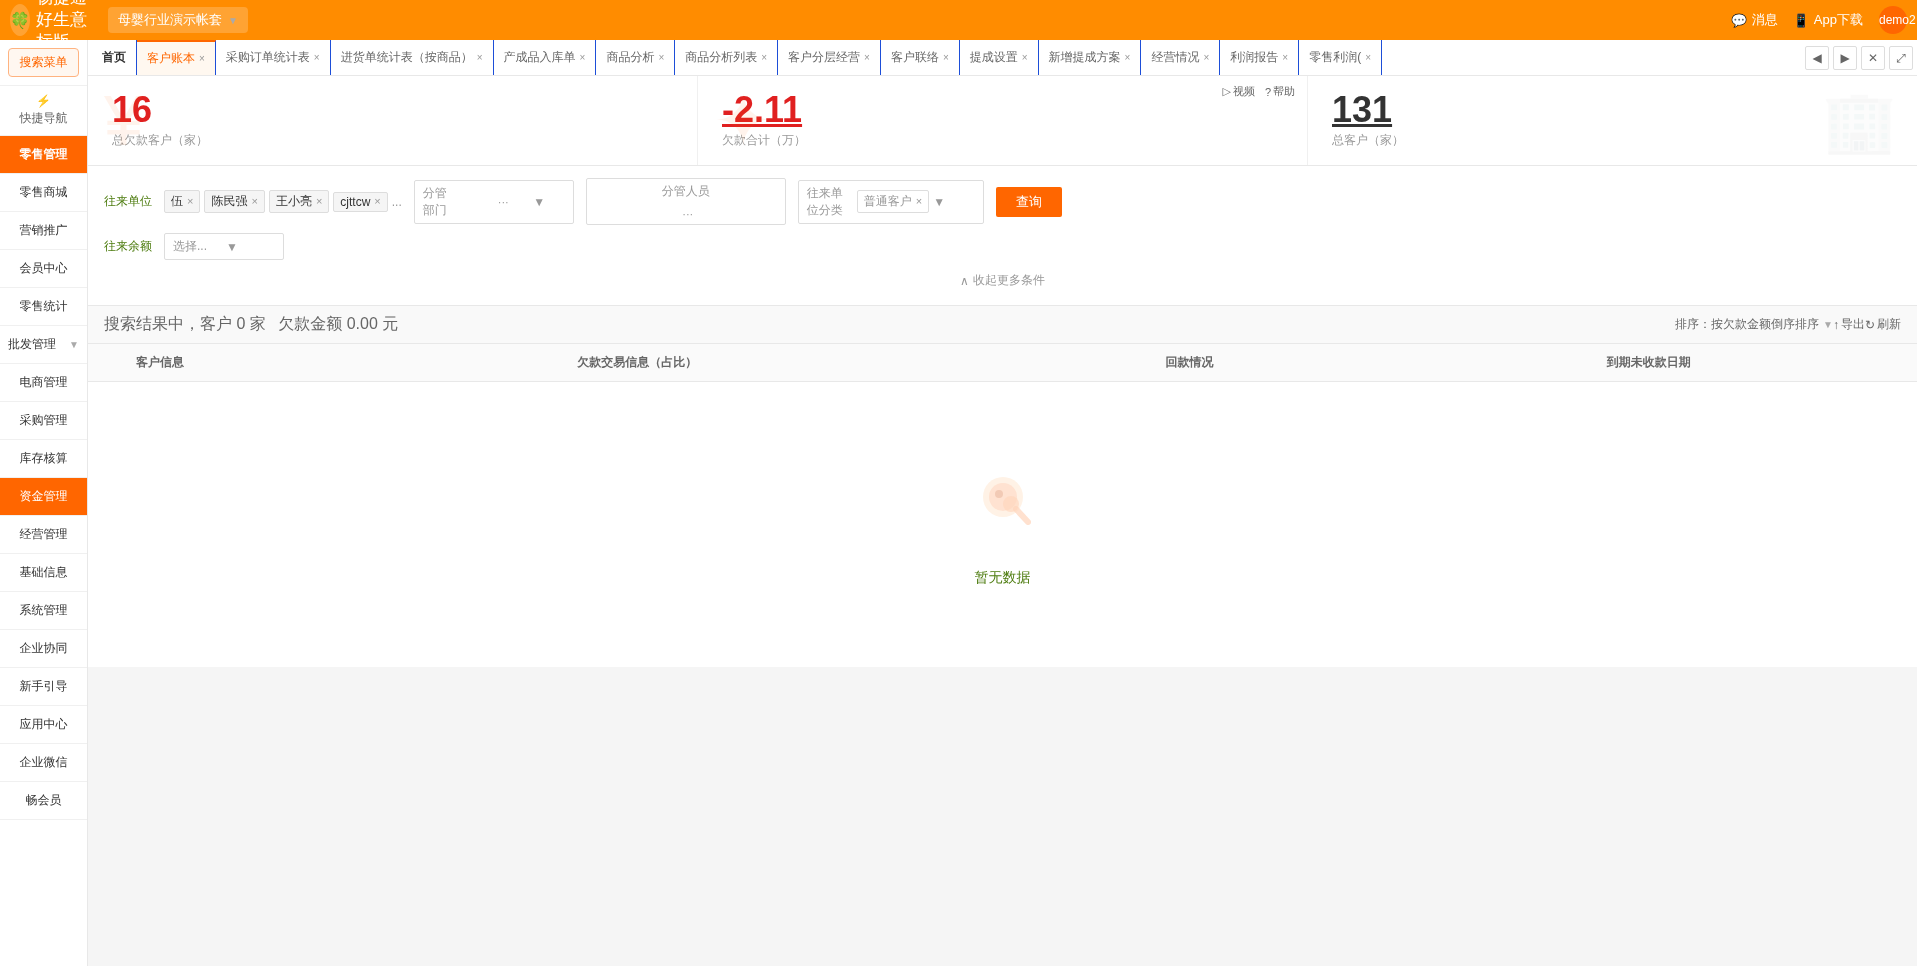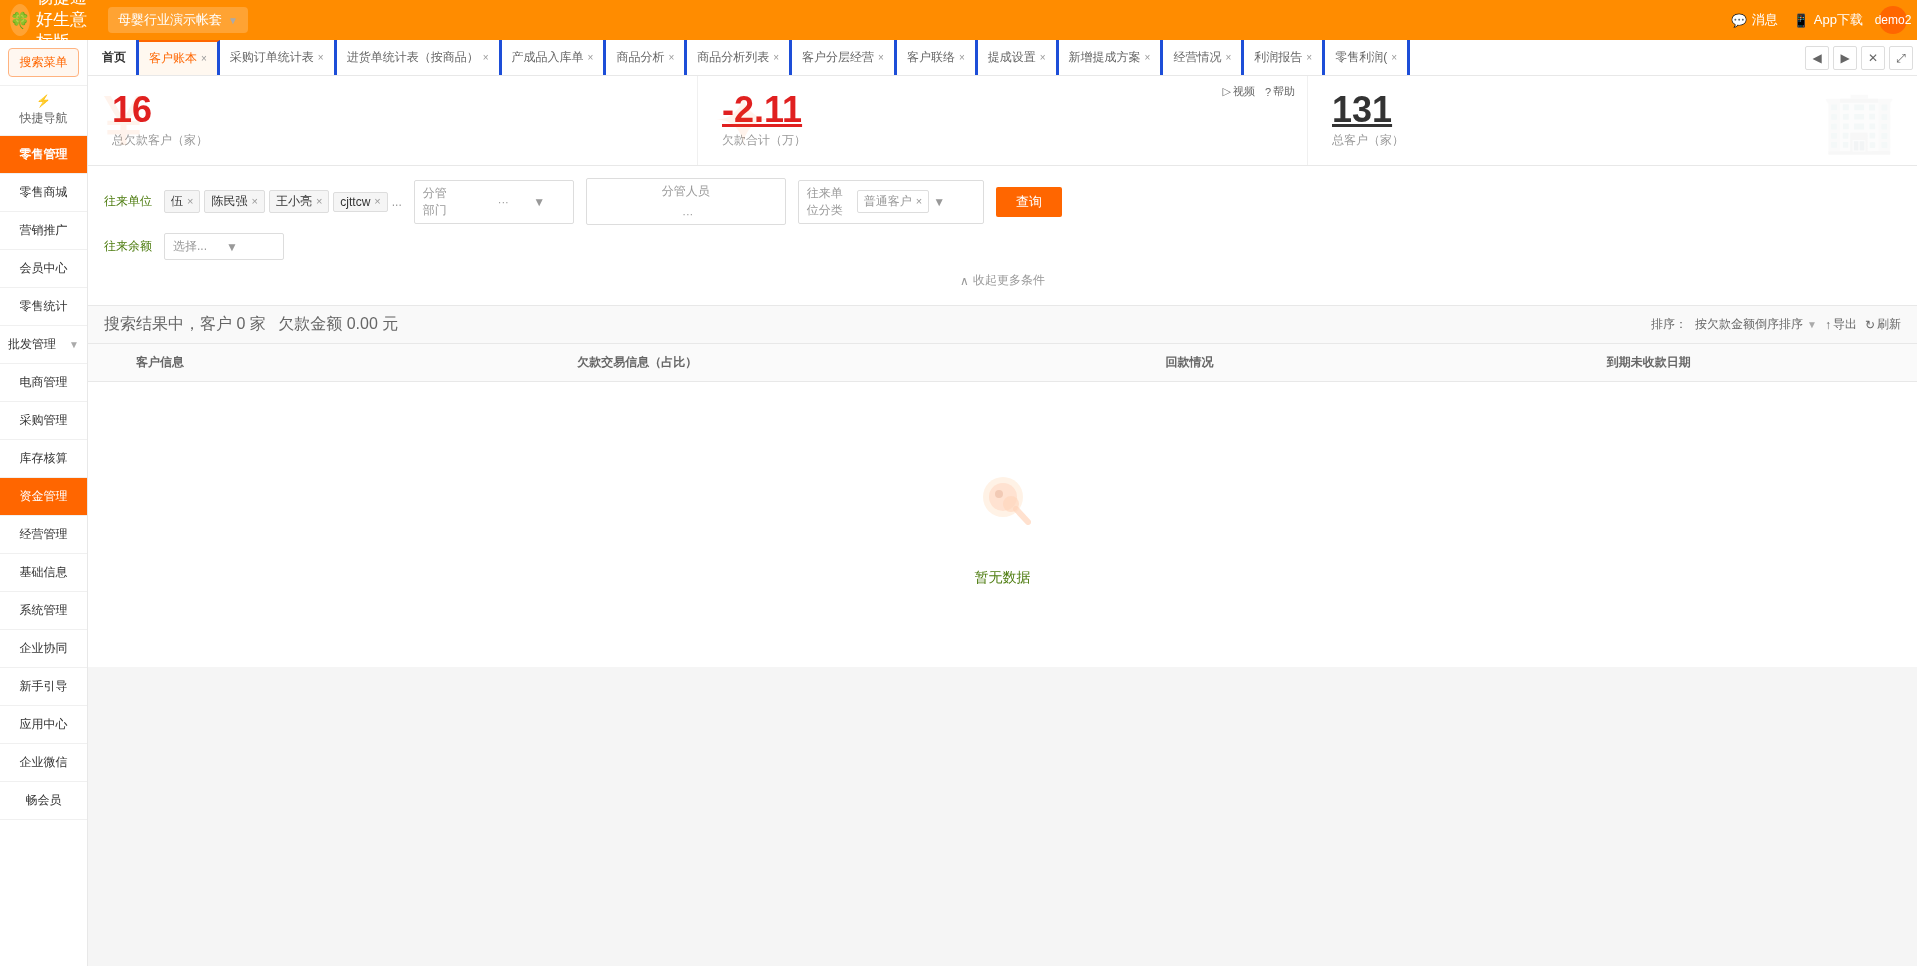--- a/index.html
+++ b/index.html
@@ -25,21 +25,21 @@
     .sidebar-nav-btn-inner { background: none; border: none; cursor: pointer; font-size: 12px; color: #666; display: flex; flex-direction: column; align-items: center; gap: 2px; width: 100%; }
     .sidebar-item { padding: 10px 4px; cursor: pointer; text-align: center; font-size: 12px; color: #333; border-bottom: 1px solid #f0f0f0; display: flex; align-items: center; justify-content: center; }
     .sidebar-item.active { background: #ff6600; color: white; font-weight: bold; }
     .sidebar-item-with-arrow { display: flex; align-items: center; justify-content: space-between; padding: 10px 8px; cursor: pointer; font-size: 12px; color: #333; border-bottom: 1px solid #f0f0f0; }
 
     
     .content-area { flex: 1; display: flex; flex-direction: column; overflow: hidden; }
 
     
     .tabs-bar { background: #fff; border-bottom: 1px solid #e8e8e8; display: flex; align-items: center; height: 36px; padding: 0 4px; overflow: hidden; flex-shrink: 0; }
-    .tab { display: flex; align-items: center; padding: 0 10px; height: 36px; font-size: 12px; cursor: pointer; white-space: nowrap; border-right: 3px solid #1d4ed8; color: #666; flex-shrink: 0; text-align: right; }
+    .tab { display: flex; align-items: center; padding: 0 10px; height: 36px; font-size: 12px; cursor: pointer; white-space: nowrap; border-right: 1px solid #1d4ed8; color: #666; flex-shrink: 0; text-align: right; }
     .tab.active { color: #ff6600; border-top: 2px solid #ff6600; background: #fff8f0; }
     .tab:first-child { color: #333; font-weight: bold; }
     .tab-close { margin-left: 4px; color: #999; font-size: 10px; cursor: pointer; }
     .tabs-actions { margin-left: auto; display: flex; align-items: center; gap: 4px; }
     .tabs-action-btn { width: 24px; height: 24px; border: 1px solid #ddd; border-radius: 2px; background: #fff; cursor: pointer; display: flex; align-items: center; justify-content: center; font-size: 12px; color: #666; }
 
     
     .page-content { flex: 1; overflow-y: auto; background: #f5f5f5; padding: 0; }
 
     
@@ -60,39 +60,39 @@
     .filter-more { color: #999; cursor: pointer; font-size: 12px; }
     .filter-select { display: flex; align-items: center; border: 1px solid #ddd; border-radius: 2px; padding: 4px 8px; min-width: 160px; cursor: pointer; gap: 4px; background: #fff; }
     .filter-select-wide { min-width: 200px; flex-direction: column; }
     .filter-select span { flex: 1; font-size: 12px; color: #999; }
     .collapse-btn { display: flex; align-items: center; justify-content: center; gap: 4px; color: #999; font-size: 12px; cursor: pointer; padding: 4px 8px; }
     .query-btn { background: #ff6600; color: white; border: none; border-radius: 2px; padding: 6px 20px; cursor: pointer; font-size: 13px; }
 
     
     .results-bar { background: #f9f9f9; padding: 8px 16px; border-bottom: 1px solid #e8e8e8; display: flex; align-items: center; justify-content: space-between; }
     .results-info { font-size: 16px; color: #666; }
-    .results-actions { display: flex; align-items: flex-end; gap: 8px; font-size: 12px; color: #666; }
+    .results-actions { display: flex; align-items: flex-end; font-size: 12px; color: #666; }
     .results-sort { display: flex; align-items: center; gap: 4px; cursor: pointer; }
     .results-btn { display: flex; align-items: center; gap: 2px; cursor: pointer; color: #666; }
 
     
     .data-table { width: 100%; background: #fff; }
     .table-header { display: flex; padding: 10px 16px; background: #fafafa; border-bottom: 1px solid #e8e8e8; font-size: 12px; color: #666; font-weight: bold; }
     .col-customer { flex: 3; margin-left: 32px; }
     .col-debt { flex: 4; }
     .col-recovery { flex: 3; }
     .col-date { flex: 2; }
 
     
     .empty-state { display: flex; flex-direction: column; align-items: center; justify-content: center; padding: 80px 20px; color: #ccc; }
     .empty-icon { font-size: 80px; margin-bottom: 12px; opacity: 0.4; }
     .empty-text { font-size: 14px; color: #4d7c0f; }
 
     
-    .avatar { width: 28px; height: 28px; border-radius: 50%; background: #ff6600; color: white; display: flex; align-items: center; justify-content: center; font-size: 12px; cursor: pointer; }
+    .avatar { width: 28px; height: 28px; border-radius: 50%; background: #ff6600; color: white; display: flex; align-items: center; justify-content: flex-start; font-size: 12px; cursor: pointer; }
 
     .chevron { font-size: 10px; color: #aaa; }
     
     .filter-tag-x-btn { background: none; border: none; cursor: pointer; color: #999; font-size: 11px; line-height: 1; padding: 0; }
   </style>
 </head>
 <body>
 
 <div class="app-wrapper">
 

